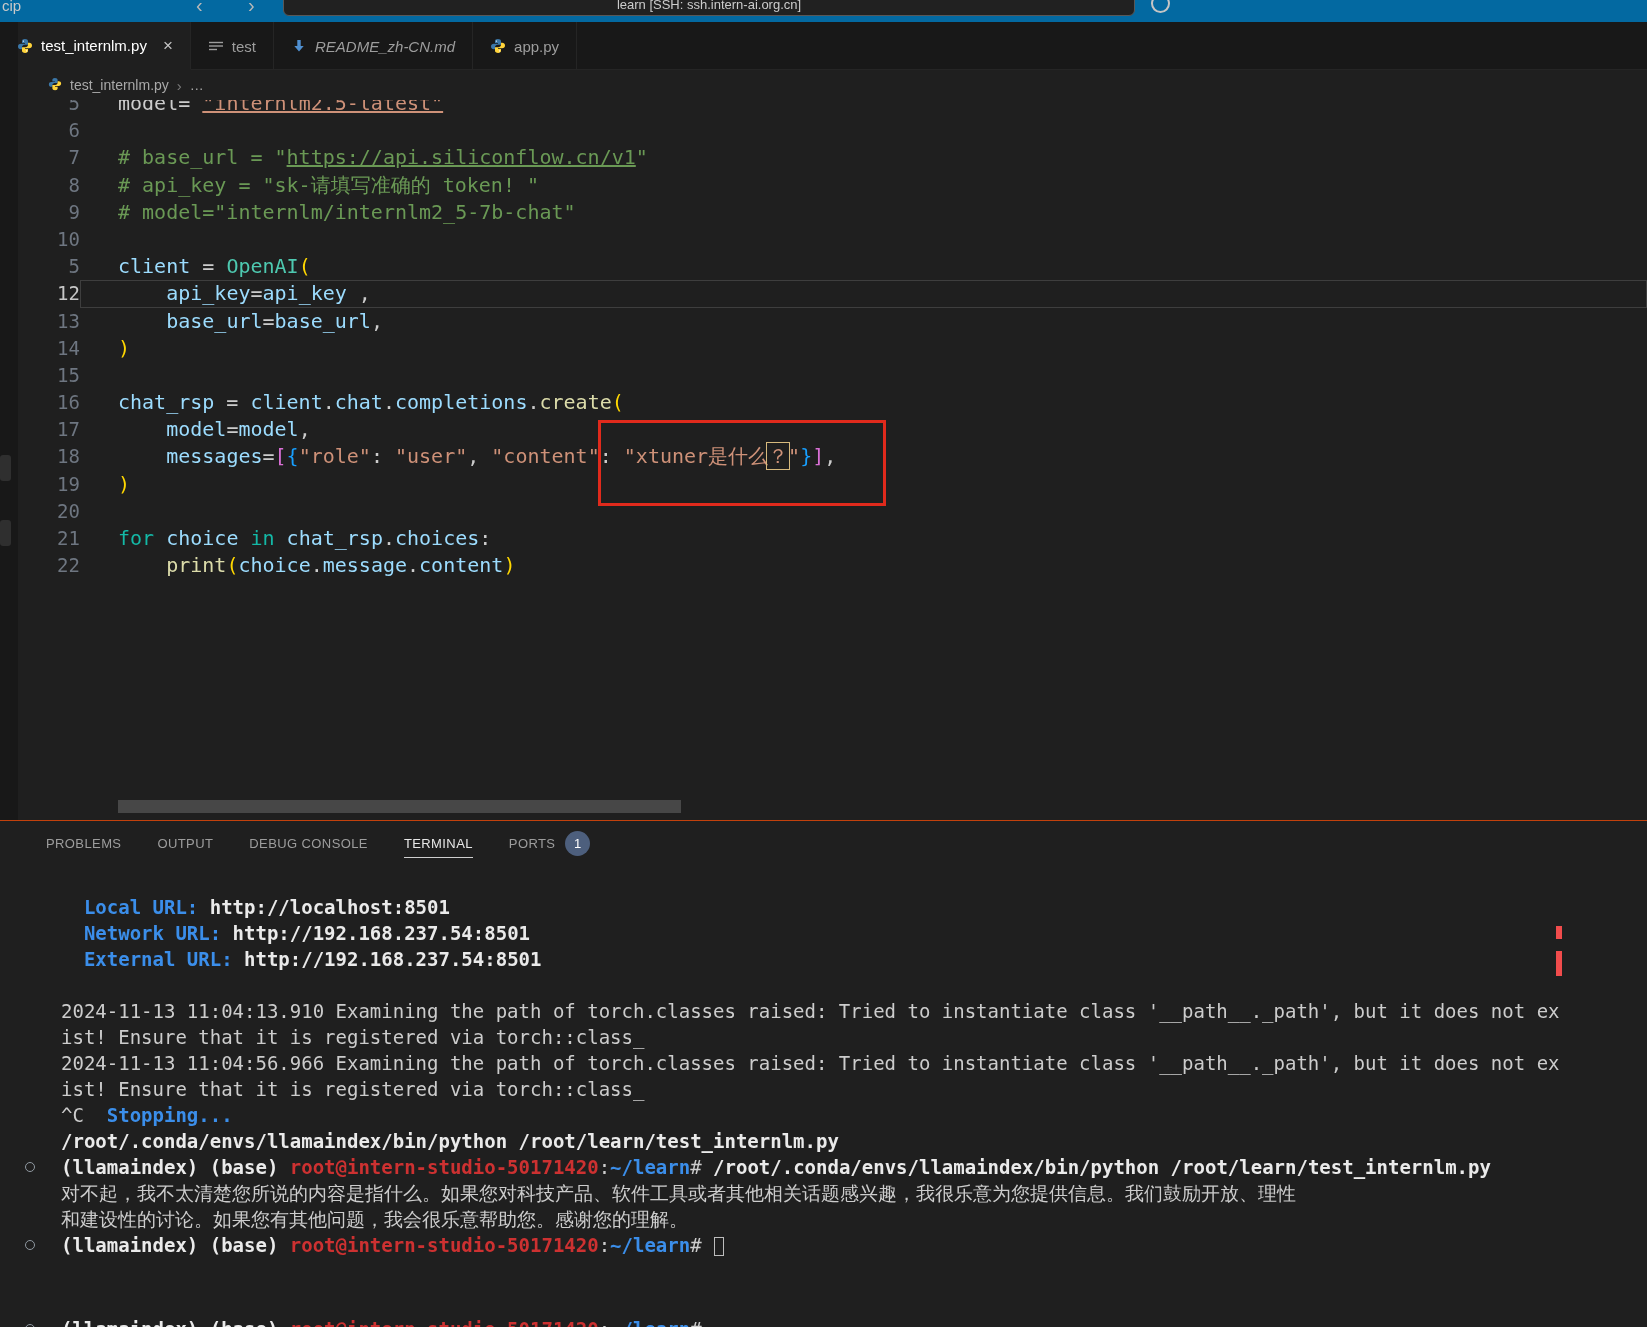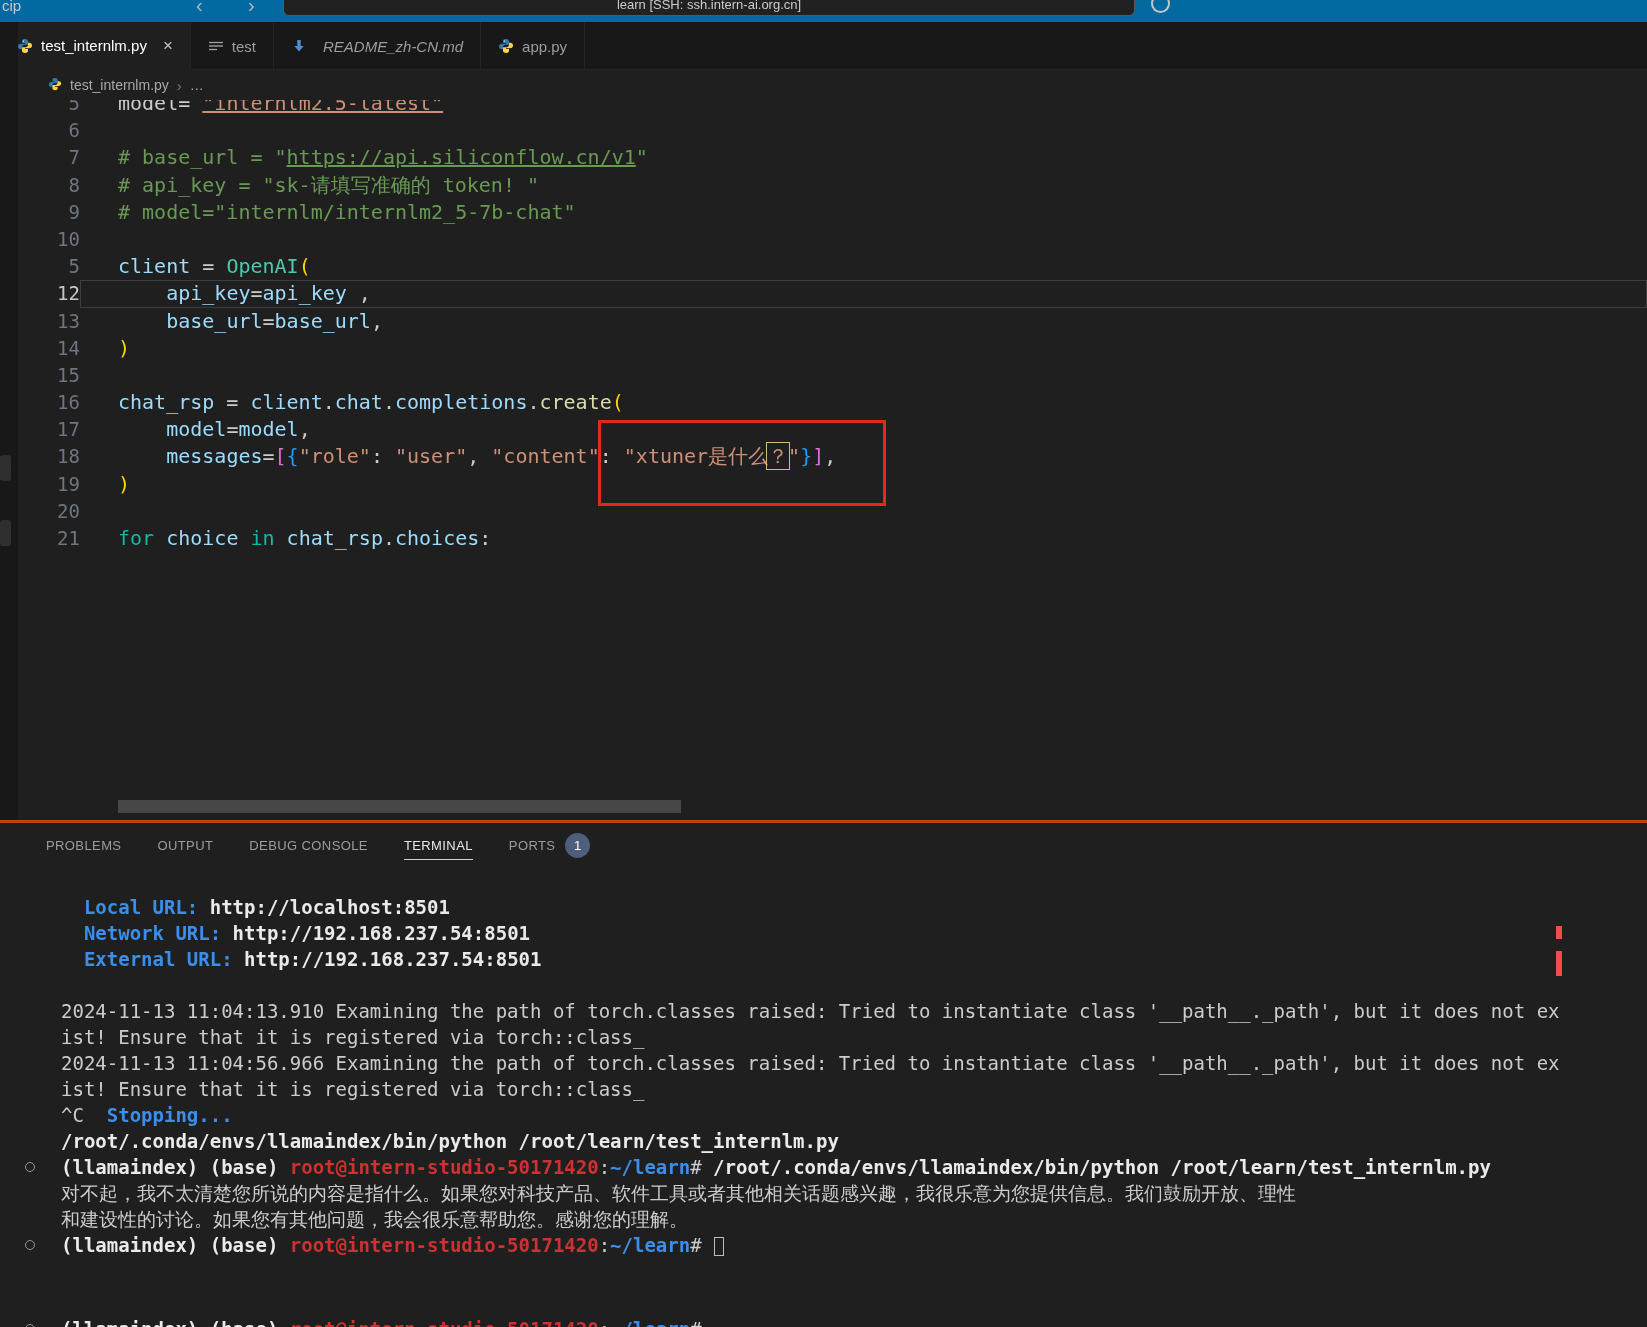--- a/index.html
+++ b/index.html
@@ -19,21 +19,21 @@
   .tb-account { position:absolute; left:1151px; top:-6px; width:19px; height:19px;
     border:2px solid #c5c5c5; border-radius:50%; }
 
   
   .tabbar { position:absolute; left:0; top:22px; width:1647px; height:48px;
     background:#181818; display:flex; border-bottom:1px solid #252525; }
   .tab { display:flex; align-items:center; gap:8px; padding:0 17px;
     border-right:1px solid #252525; color:#9d9d9d; font-size:15px; cursor:pointer;
     height:48px; white-space:nowrap; }
   .tab.active { background:#1f1f1f; color:#ffffff; border-bottom:1px solid #1f1f1f; margin-bottom:-1px; }
-  .tab .lbl.it { font-style:italic;margin-left:8px; }
+  .tab .lbl.it { font-style:italic; }
   .tab .close { margin-left:8px; font-size:17px; color:#c5c5c5; line-height:1; }
   .tab .ticon { width:16px; height:16px; display:inline-flex; }
 
   
   .breadcrumb { position:absolute; left:18px; top:70px; width:1611px; height:30px;
     background:#1f1f1f; display:flex; align-items:center; gap:8px; padding-left:30px;
     color:#a9a9a9; font-size:14px; }
   .breadcrumb .bc-sep { color:#7a7a7a; font-size:15px; }
 
   
@@ -57,21 +57,21 @@
   .u{text-decoration:underline}
   .boxed{outline:1px solid #d7ba7d; outline-offset:1px;}
 
   .redbox { position:absolute; left:580px; top:320px; width:288px; height:86px;
     border:3px solid #e02a1c; pointer-events:none; }
   .hscroll { position:absolute; left:100px; top:700px; width:563px; height:13px;
     background:#474747; }
 
   
   .panel { position:absolute; left:0; top:820px; width:1647px; height:507px;
-    background:#1f1f1f; border-top:3px solid #c2410c; }
+    background:#1f1f1f; border-top:1px solid #c2410c; }
   .ptabs { display:flex; align-items:center; height:44px; padding-left:46px; gap:36px; }
   .ptab { position:relative; height:100%; display:flex; align-items:center;
     color:#9d9d9d; font-size:13px; letter-spacing:.4px; cursor:pointer; }
   .ptab.active { color:#e7e7e7; }
   .ptab.active::after { content:""; position:absolute; left:0; right:0; bottom:7px;
     height:1.5px; background:#cfcfcf; }
   .pbadge { width:25px; height:25px; border-radius:50%; background:#4d5f7d; color:#fff;
     font-size:13px; display:flex; align-items:center; justify-content:center; margin-left:10px; }
 
   
@@ -179,20 +179,21 @@
       <div class="crow cur"><span class="ln">12</span><span class="lcw"><span class="d">    </span><span class="v">api_key</span><span class="d">=</span><span class="v">api_key</span><span class="d"> ,</span></span></div>
       <div class="crow"><span class="ln">13</span><span class="lcw"><span class="d">    </span><span class="v">base_url</span><span class="d">=</span><span class="v">base_url</span><span class="d">,</span></span></div>
       <div class="crow"><span class="ln">14</span><span class="lcw"><span class="b1">)</span></span></div>
       <div class="crow"><span class="ln">15</span><span class="lcw"></span></div>
       <div class="crow"><span class="ln">16</span><span class="lcw"><span class="v">chat_rsp</span><span class="d"> = </span><span class="v">client</span><span class="d">.</span><span class="v">chat</span><span class="d">.</span><span class="v">completions</span><span class="d">.</span><span class="f">create</span><span class="b1">(</span></span></div>
       <div class="crow"><span class="ln">17</span><span class="lcw"><span class="d">    </span><span class="v">model</span><span class="d">=</span><span class="v">model</span><span class="d">,</span></span></div>
       <div class="crow"><span class="ln">18</span><span class="lcw"><span class="d">    </span><span class="v">messages</span><span class="d">=</span><span class="b2">[</span><span class="b3">{</span><span class="s">"role"</span><span class="d">: </span><span class="s">"user"</span><span class="d">, </span><span class="s">"content"</span><span class="d">: </span><span class="s">"xtuner是什么</span><span class="s boxed">？</span><span class="s">"</span><span class="b3">}</span><span class="b2">]</span><span class="d">,</span></span></div>
       <div class="crow"><span class="ln">19</span><span class="lcw"><span class="b1">)</span></span></div>
       <div class="crow"><span class="ln">20</span><span class="lcw"></span></div>
       <div class="crow"><span class="ln">21</span><span class="lcw"><span class="k">for</span><span class="d"> </span><span class="v">choice</span><span class="d"> </span><span class="k">in</span><span class="d"> </span><span class="v">chat_rsp</span><span class="d">.</span><span class="v">choices</span><span class="d">:</span></span></div>
+      <div class="crow"><span class="ln">22</span><span class="lcw"><span class="d">    </span><span class="f">print</span><span class="b1">(</span><span class="v">choice</span><span class="d">.</span><span class="v">message</span><span class="d">.</span><span class="v">content</span><span class="b1">)</span></span></div>
     </div>
   <div class="redbox"></div>
   <div class="hscroll"></div>
 </div>
 
 <div class="panel">
   <div class="ptabs">
       <div class="ptab">
         <span>PROBLEMS</span>
       </div>

